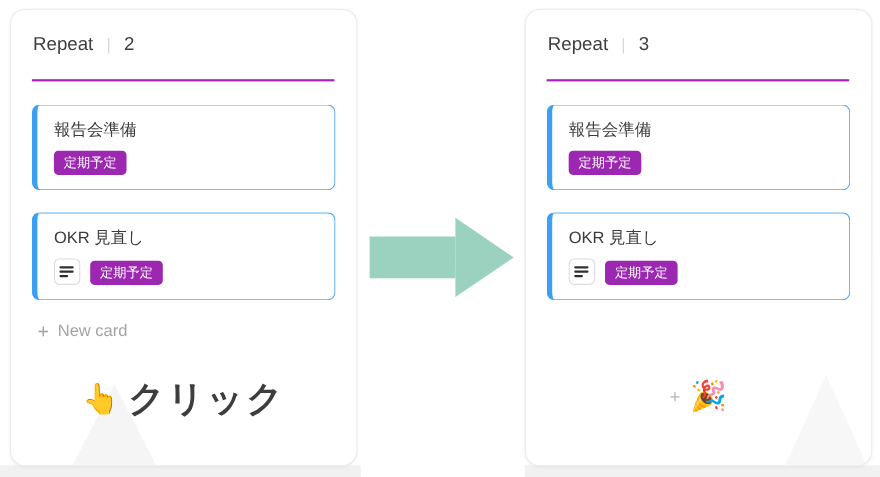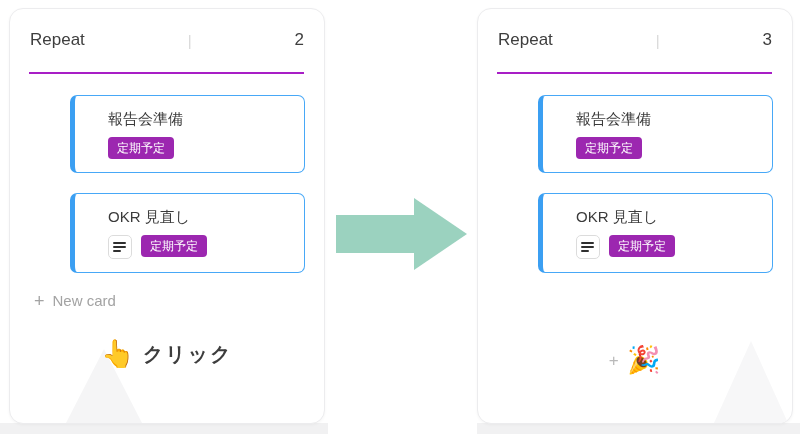--- a/index.html
+++ b/index.html
@@ -31,38 +31,36 @@
   .panel-left  { left: 9px; }
   .panel-right { left: 477px; }
 
   .panel-header {
     display: flex;
     align-items: center;
     gap: 12px;
     margin: 21px 20px 0 20px;
     font-size: 17px;
     color: #3e3e3e;
-    justify-content: space-between;
   }
   .panel-header .separator { color: #d8d8d8; font-size: 15px; }
 
   .accent-line { height: 2px; background: #a81ec6; margin: 22px 20px 0 19px; }
 
   .cards { display: flex; flex-direction: column; gap: 20px; margin: 21px 19px 0 19px; }
 
   .card {
     background: #fff;
     border: 1px solid #47a8f7;
     border-left: 5px solid #3b9ff2;
     border-radius: 7px;
-    padding: 14px 14px 13px 33px;
-    margin-left: 41px;
+    padding: 14px 14px 13px 15px;
   }
   .card-title { font-size: 15px; color: #3b3b3b; line-height: 18px; }
-  .card-meta { display: flex; align-items: flex-start; gap: 9px; margin-top: 9px; }
+  .card-meta { display: flex; align-items: flex-end; gap: 9px; margin-top: 9px; }
 
   .badge {
     display: inline-block;
     background: #9c27b0;
     color: #ffffff;
     font-size: 12px;
     line-height: 14px;
     padding: 4px 9px;
     border-radius: 4px;
   }
@@ -112,21 +110,21 @@
     left: 0; right: 0;
     display: flex;
     align-items: center;
     justify-content: center;
     gap: 8px;
     z-index: 2;
     color: #3d3d3d;
   }
   .annotation-left  { top: 332px; }
   .annotation-right { top: 338px; gap: 7px; }
-  .annotation .ann-text { font-size: 20px; font-weight: 700; letter-spacing: 2px; white-space: nowrap; font-family: Liberation Mono, monospace; }
+  .annotation .ann-text { font-size: 33px; font-weight: 700; letter-spacing: 2px; white-space: nowrap; font-family: Liberation Mono, monospace; }
   .annotation .ann-emoji { font-size: 27px; line-height: 1; }
   .annotation .ghost-plus { color: #b9b9b9; font-size: 17px; font-weight: 400; margin-right: 2px; }
 
   
   .arrow { position: absolute; top: 198px; left: 336px; width: 131px; height: 72px; }
   .arrow-shaft { position: absolute; left: 0; top: 17px; width: 78px; height: 38px; background: #9bd2bf; }
   .arrow-head  {
     position: absolute; left: 78px; top: 0;
     width: 0; height: 0;
     border-top: 36px solid transparent;

